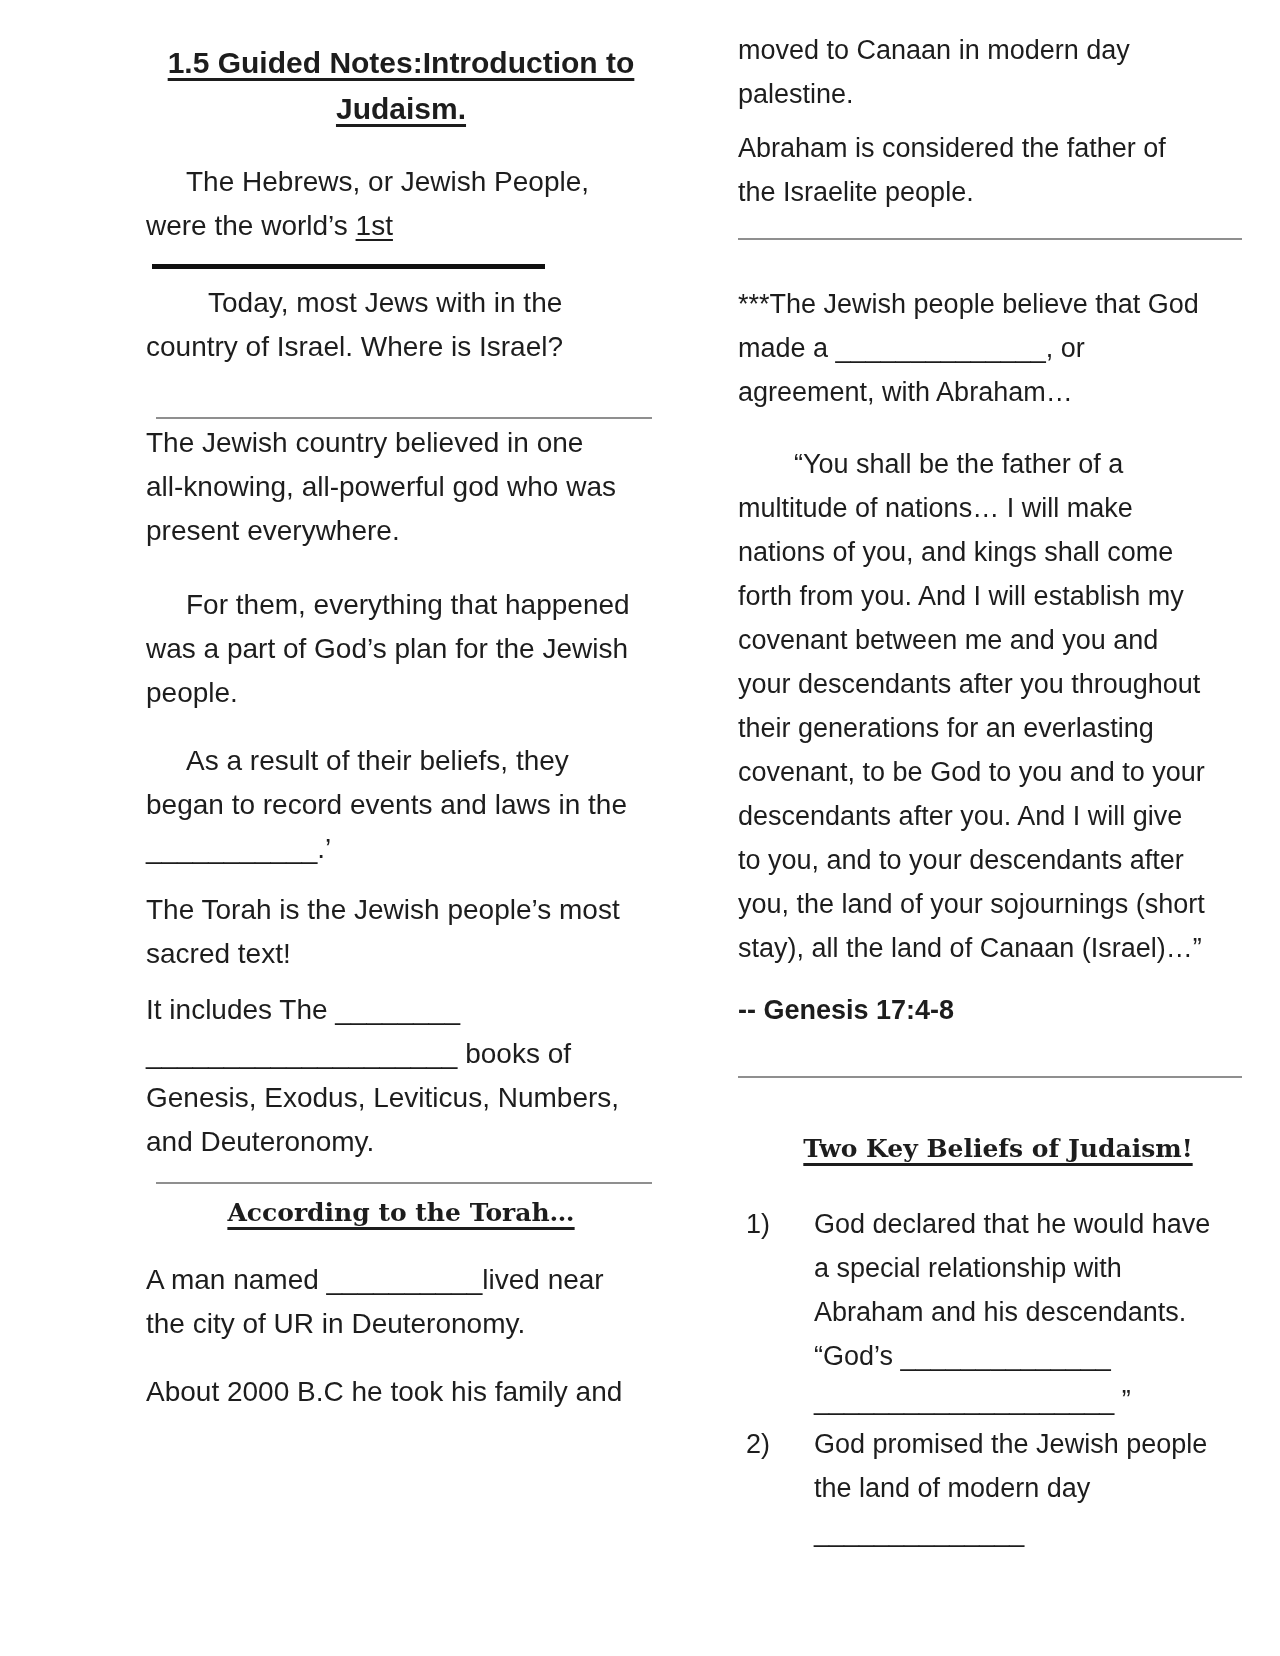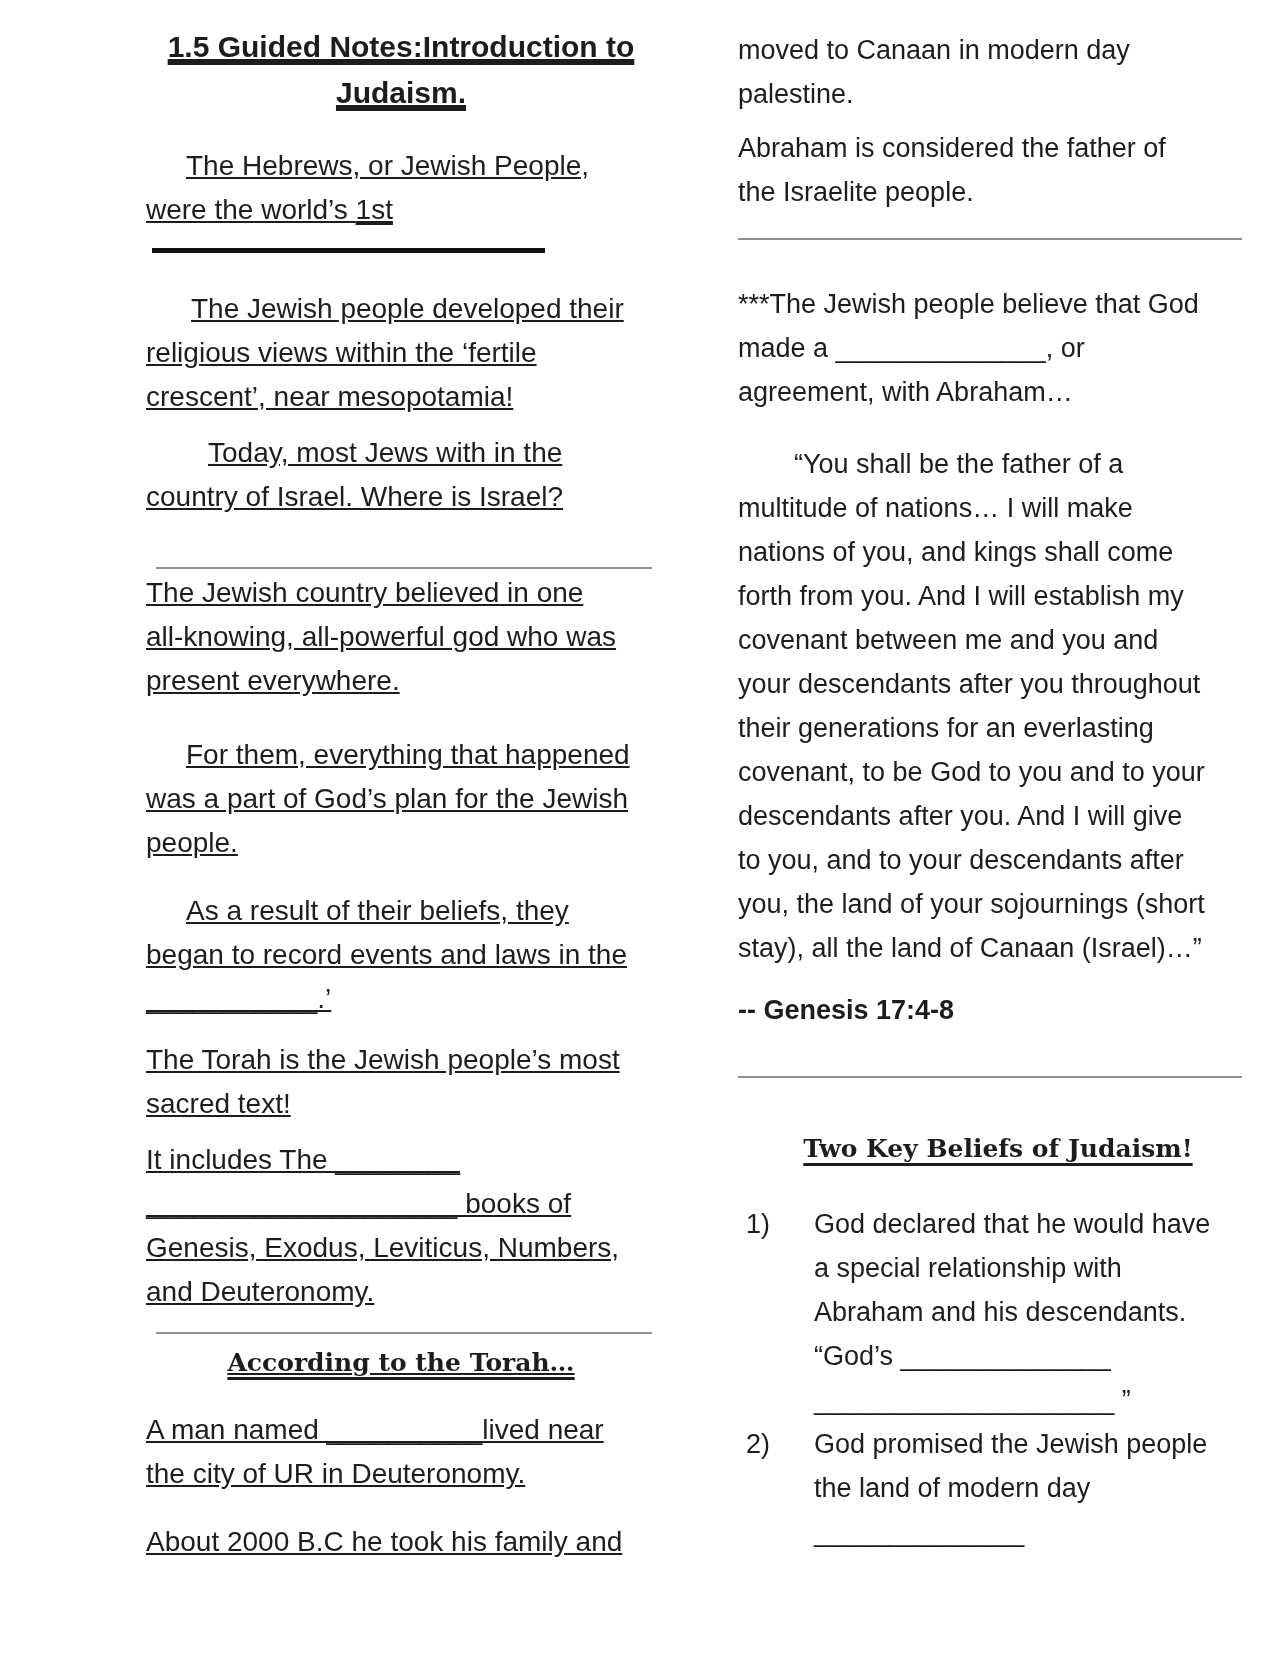--- a/index.html
+++ b/index.html
@@ -6,21 +6,21 @@
   .page {
     position: relative;
     width: 1280px;
     height: 1656px;
     background: #ffffff;
     overflow: hidden;
     font-family: "Liberation Sans", sans-serif;
     color: #1d1d1d;
   }
   .col { position: absolute; top: 0; }
-  .col-left  { left: 146px; top: 24px; width: 510px; font-size: 28px; line-height: 44px; text-decoration: underline; }
+  .col-left  { left: 146px; top: 40px; width: 510px; font-size: 28px; line-height: 44px; }
   .col-right { left: 738px; top: 28px; width: 520px; font-size: 27px; line-height: 44px; }
 
   p, h1, h2 { margin: 0; padding: 0; white-space: pre-wrap; }
 
   .doc-title {
     font-size: 30px;
     line-height: 46px;
     font-weight: bold;
     text-align: center;
     text-decoration: underline;
@@ -72,23 +72,20 @@
   <div class="col col-left">
 
     <h1 class="doc-title">1.5 Guided Notes:Introduction to
 Judaism.</h1>
 
     <p class="indent-40" style="margin-top:28px"><span>The Hebrews, or Jewish People,
 were the world’s </span><span class="u">1st</span></p>
 
     <div class="thick-line" style="margin-top:16px"></div>
 
-    <p class="indent-45" style="margin-top:34px">The Jewish people developed their
-religious views within the ‘fertile
-crescent’, near mesopotamia!</p>
 
     <p class="indent-62" style="margin-top:12px">Today, most Jews with in the
 country of Israel. Where is Israel?</p>
 
     <div class="divider" style="margin-top:48px"></div>
 
     <p style="margin-top:2px">The Jewish country believed in one
 all-knowing, all-powerful god who was
 present everywhere.</p>
 

